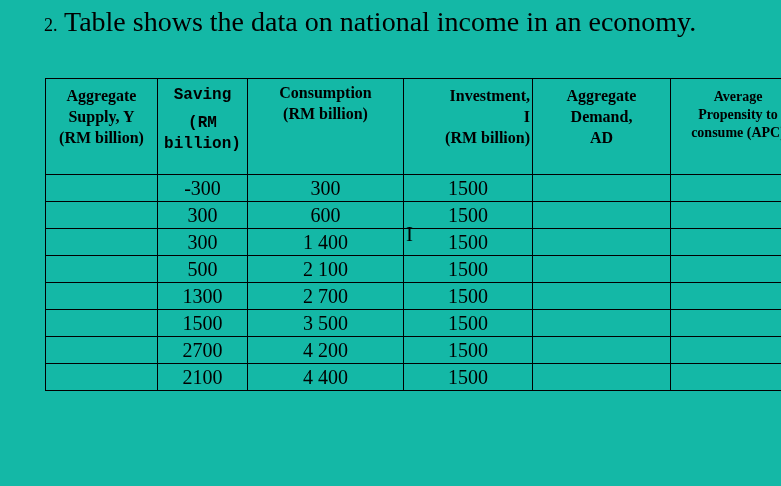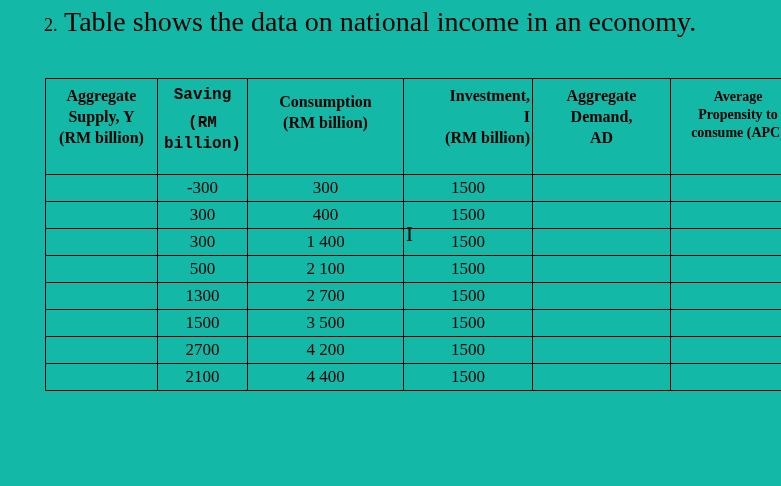--- a/index.html
+++ b/index.html
@@ -46,30 +46,30 @@
   th {
     font-weight: bold;
     font-size: 16px;
     line-height: 21px;
     vertical-align: top;
     text-align: center;
     padding: 6px 2px 0 2px;
   }
   th.col1 { width: 107px; }
   th.col2 { width: 85px; font-family: Liberation Mono, monospace; }
-  th.col3 { width: 151px; padding-top: 12px; }
+  th.col3 { width: 151px; padding-top: 3px; }
   th.col4 { width: 124px; text-align: right; }
   th.col5 { width: 133px; }
   th.col6 { width: 130px; font-size: 14px; line-height: 18px; padding-top: 9px; }
   th.col2 div:nth-child(2) { margin-top: 7px; }
   td {
     height: 26px;
     text-align: center;
     vertical-align: middle;
-    font-size: 17px;
+    font-size: 20px;
     padding: 0;
   }
   .text-cursor {
     position: absolute;
     left: 406px;
     top: 224px;
     font-size: 21px;
     line-height: 21px;
     font-family: "Liberation Serif", "DejaVu Serif", serif;
   }
@@ -134,21 +134,21 @@
             <td></td>
             <td>-300</td>
             <td>300</td>
             <td>1500</td>
             <td></td>
             <td></td>
           </tr>
           <tr>
             <td></td>
             <td>300</td>
-            <td>400</td>
+            <td>600</td>
             <td>1500</td>
             <td></td>
             <td></td>
           </tr>
           <tr>
             <td></td>
             <td>300</td>
             <td>1 400</td>
             <td>1500</td>
             <td></td>

